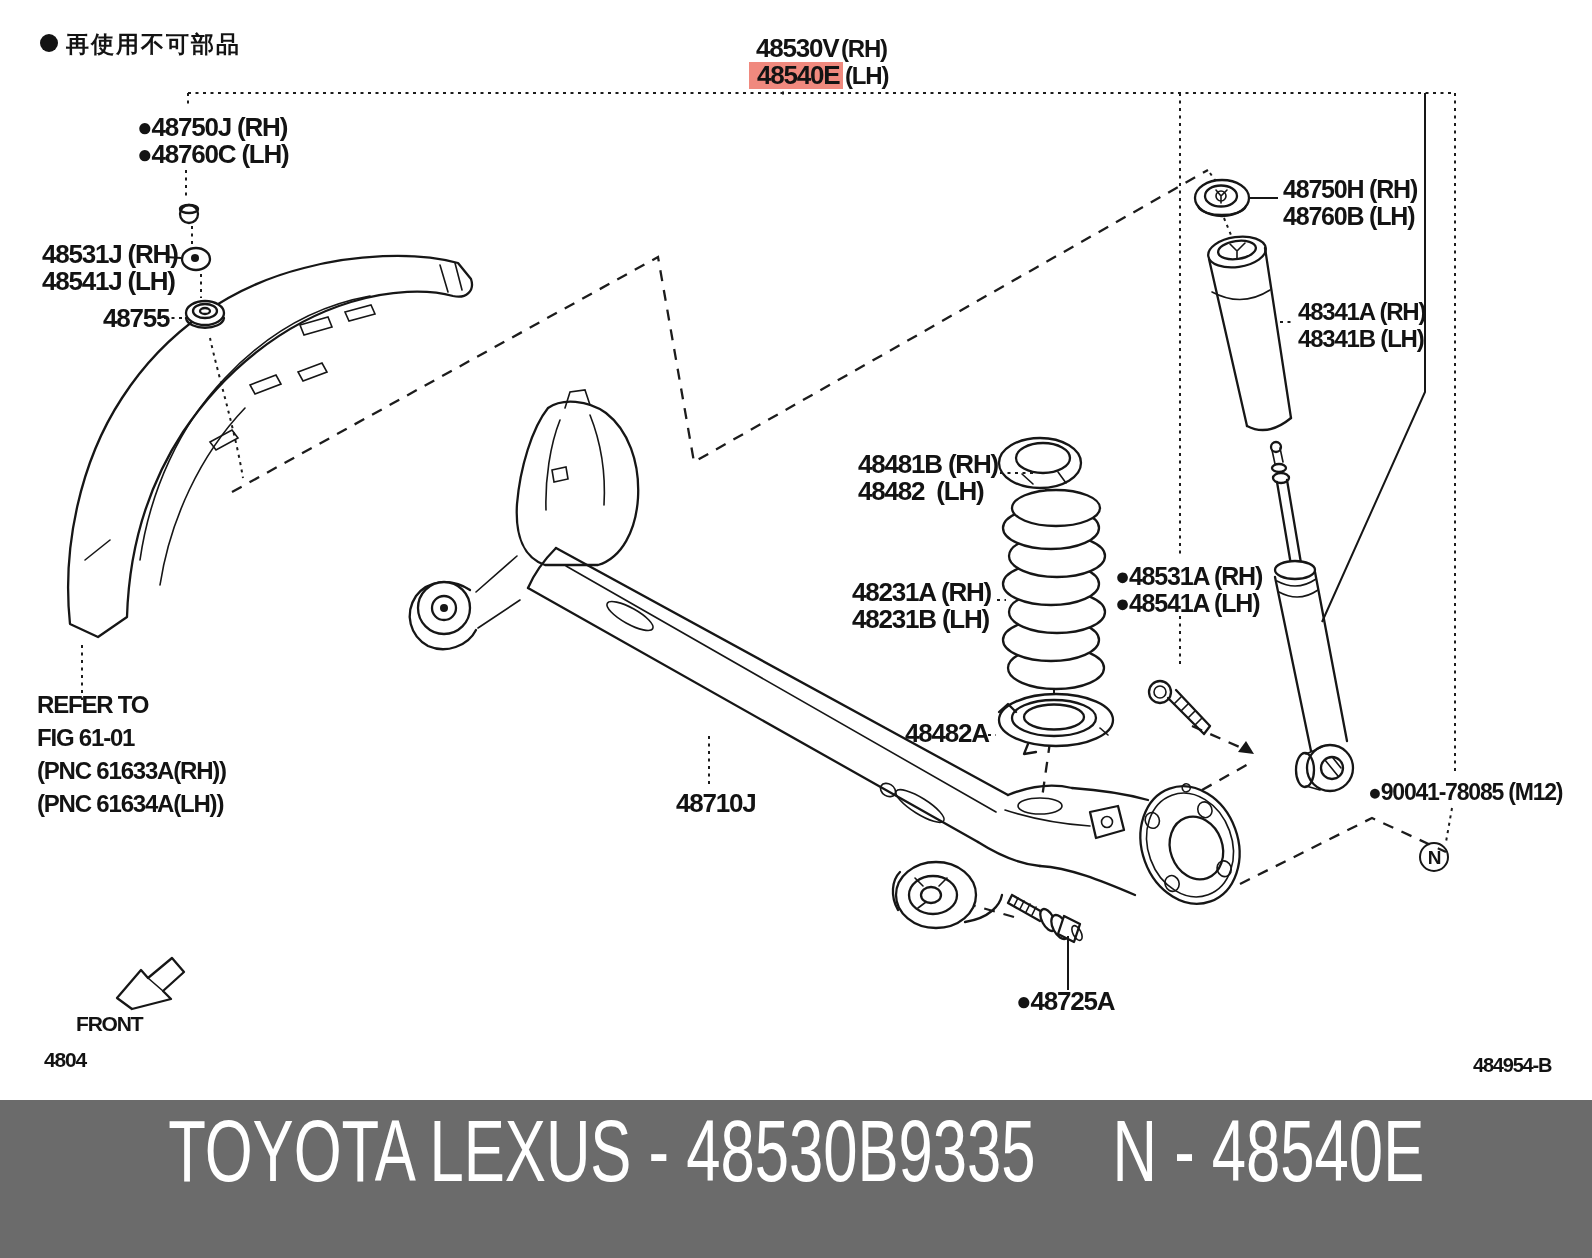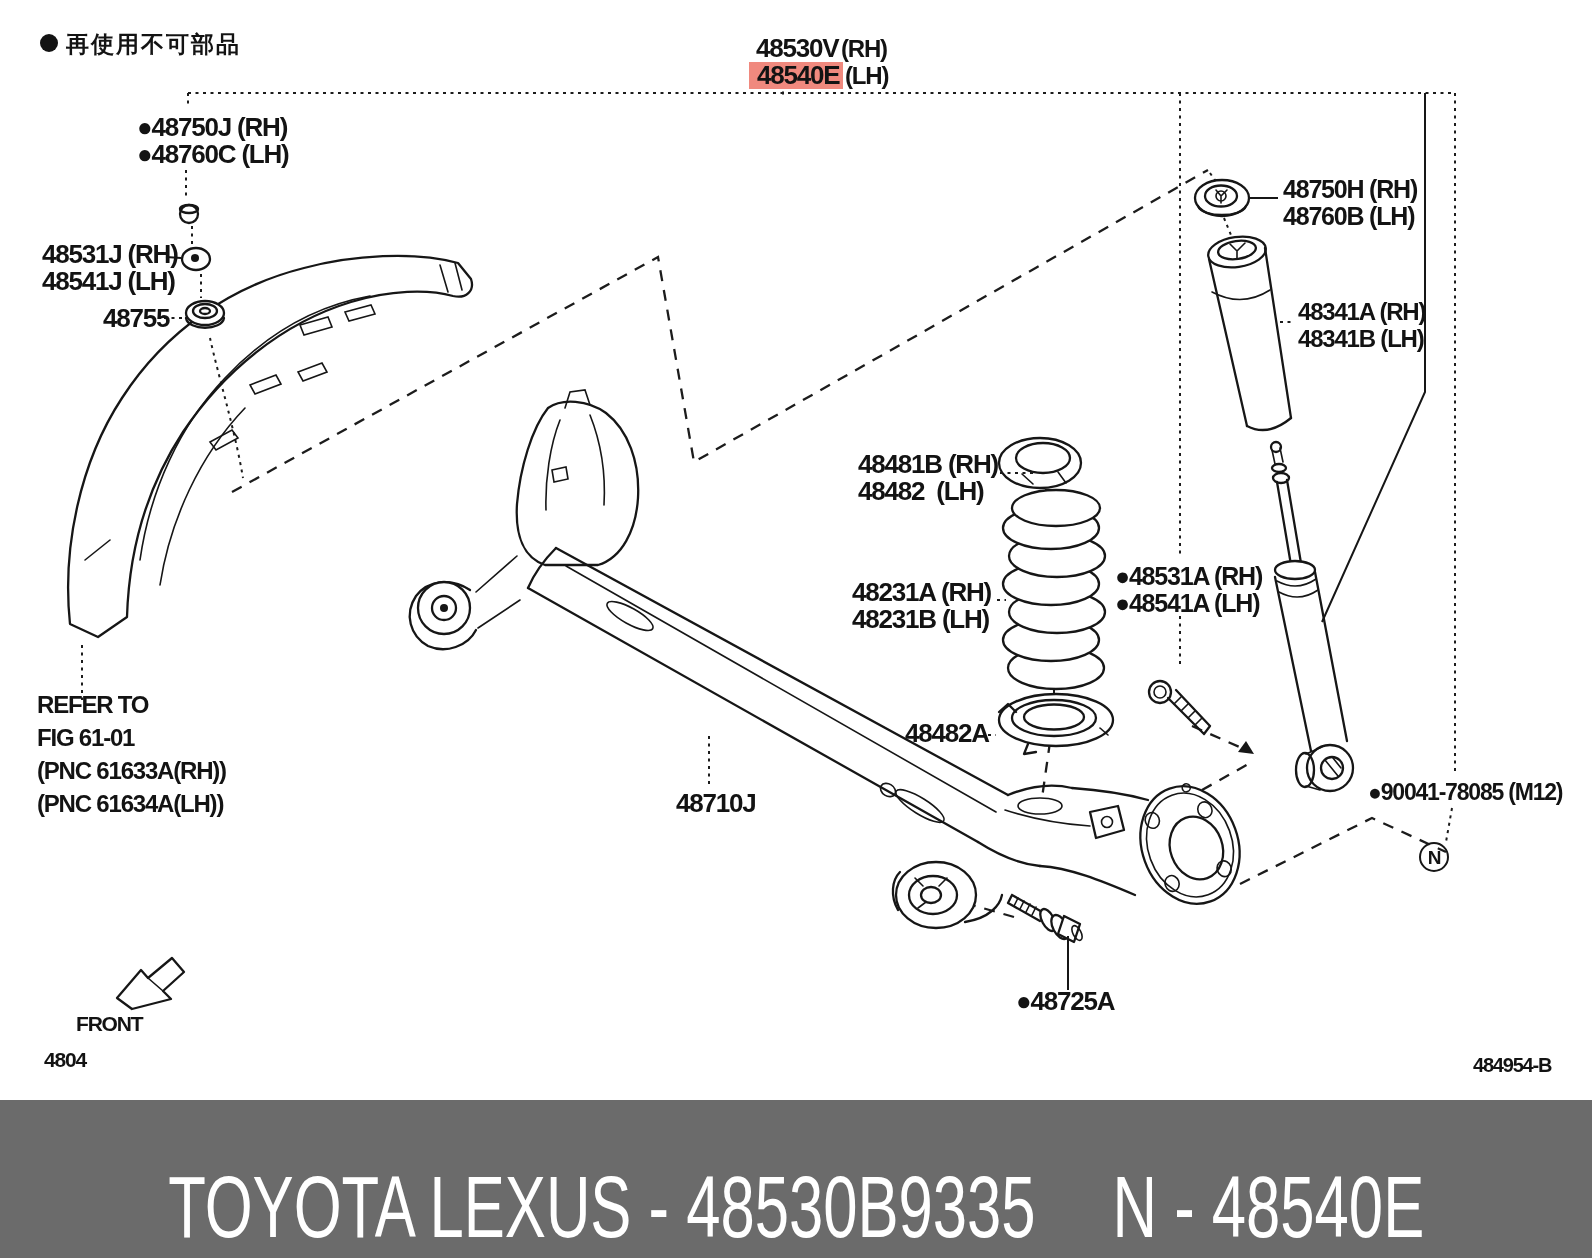--- a/index.html
+++ b/index.html
@@ -10,21 +10,21 @@
        letter-spacing:-1.2px;fill:#131313;white-space:pre;}
   .sm25{font-size:25px;} .sm24{font-size:24px;} .sm23{font-size:23px;}
   .sm21{font-size:21px;} .sm20{font-size:20px;} .sm19{font-size:19px;}
   .ln  {fill:none;stroke:#161616;stroke-width:2.3;stroke-linejoin:round;stroke-linecap:round;}
   .lnf {fill:#ffffff;stroke:#161616;stroke-width:2.3;stroke-linejoin:round;}
   .thin{fill:none;stroke:#161616;stroke-width:1.6;stroke-linecap:round;}
   .dot {fill:none;stroke:#1c1c1c;stroke-width:2;stroke-dasharray:3 4.5;}
   .dash{fill:none;stroke:#1c1c1c;stroke-width:2.3;stroke-dasharray:11 9;}
   .sld {fill:none;stroke:#161616;stroke-width:2;}
   .banner{position:absolute;left:0;top:1100px;width:1592px;height:158px;background:#6b6b6b;
-          display:flex;align-items:flex-end;justify-content:center;overflow:hidden;}
+          display:flex;align-items:flex-start;justify-content:center;overflow:hidden;}
   .banner-text{display:flex;gap:110px;transform:scaleX(0.70);transform-origin:center;
                color:#ffffff;font-size:88px;font-weight:400;white-space:nowrap;
                font-family:"Liberation Sans",sans-serif;}
 </style>
 </head>
 <body>
 
 <div class="page">
 
 <svg class="diagram-svg" width="1592" height="1100" viewBox="0 0 1592 1100" xmlns="http://www.w3.org/2000/svg">

